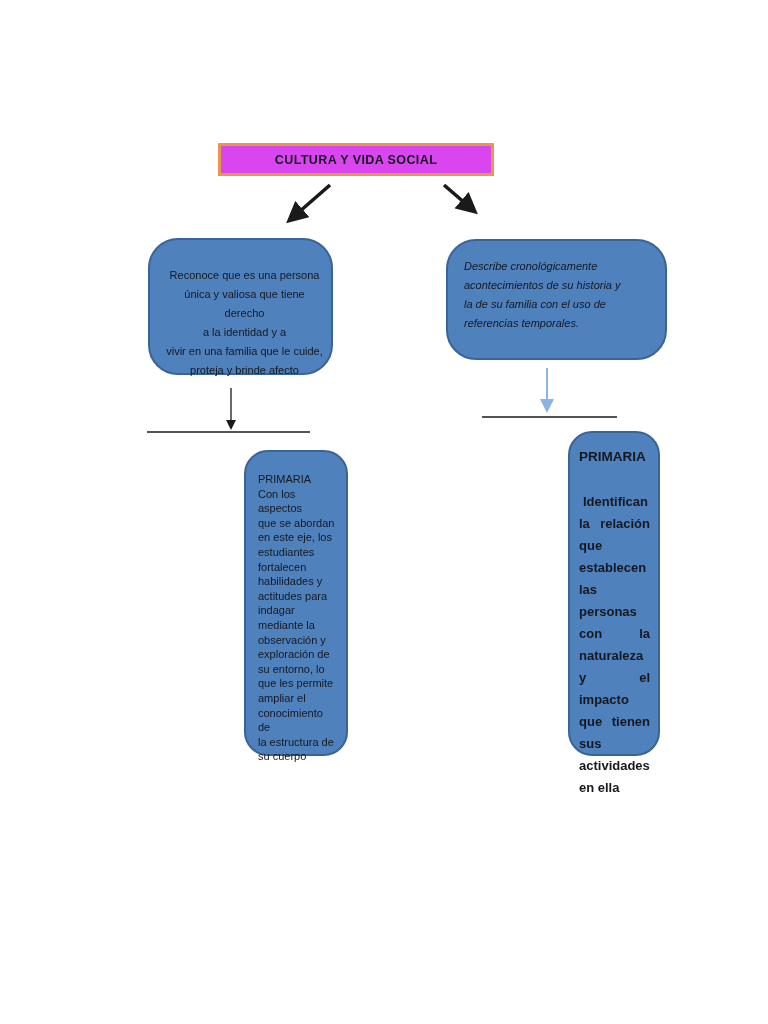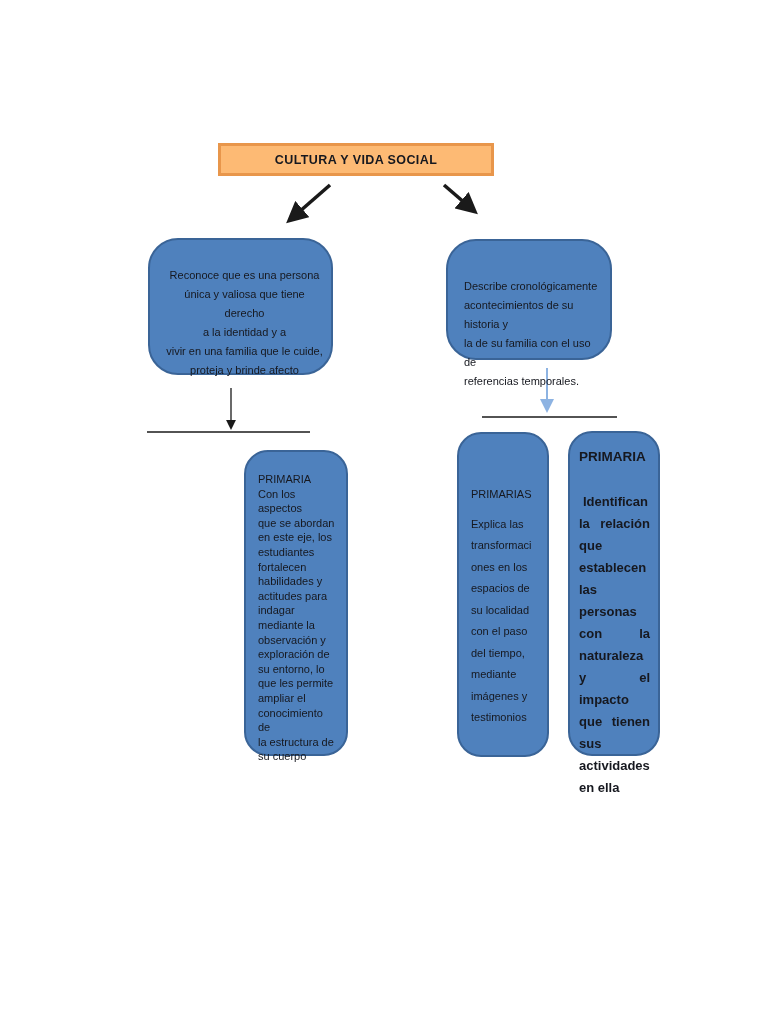--- a/index.html
+++ b/index.html
@@ -13,21 +13,21 @@
     width: 768px;
     height: 1024px;
     background: #ffffff;
     overflow: hidden;
   }
   .title-box {
     position: absolute;
     left: 218px; top: 143px;
     width: 276px; height: 33px;
     border: 3px solid var(--title-border, #e8964b);
-    background: #fdba74;
+    background: #d946ef;
     box-sizing: border-box;
     display: flex;
     align-items: center;
     justify-content: center;
   }
   .title-box span {
     font-size: 12.5px;
     font-weight: bold;
     letter-spacing: 0.4px;
     color: var(--text, #1b1d26);
@@ -54,25 +54,25 @@
   .pre { white-space: pre-line; }
 
   .node-identity {
     left: 148px; top: 238px; width: 185px; height: 137px;
     border-radius: 30px;
     padding: 26px 8px 0 16px;
     text-align: center;
     font-size: 11px; line-height: 19px;
   }
   .node-chronology {
-    left: 446px; top: 239px; width: 166px; height: 121px;
+    left: 446px; top: 239px; width: 221px; height: 121px;
     border-radius: 30px;
-    padding: 36px 10px 0 16px;
+    padding: 16px 10px 0 16px;
     text-align: left;
-    font-size: 11px; line-height: 19px;
+    font-size: 11px; line-height: 19px; font-style: italic;
   }
   .node-preescolar {
     left: 127px; top: 448px; width: 96px; height: 307px;
     border-radius: 24px;
     padding: 50px 11px 0 11px;
     font-size: 11px; line-height: 16.4px;
   }
   .node-preescolar p { text-align: justify; overflow-wrap: break-word; }
   .node-primaria-cuerpo {
     left: 244px; top: 450px; width: 104px; height: 306px;
@@ -160,32 +160,19 @@
 observación y
 exploración de
 su entorno, lo
 que les permite
 ampliar el
 conocimiento de
 la estructura de
 su cuerpo</p>
   </div>
 
-  <div class="node node-primarias-espacios">
-    <div class="node-title">PRIMARIAS</div>
-    <p class="pre">Explica las
-transformaci
-ones en los
-espacios de
-su localidad
-con el paso
-del tiempo,
-mediante
-imágenes y
-testimonios</p>
-  </div>
 
   <div class="node node-primaria-naturaleza">
     <div class="node-title">PRIMARIA</div>
     <p>Identifican la relación que establecen las personas con la naturaleza y el impacto que tienen sus actividades en ella</p>
   </div>
 
 </div>
 
 </body></html>

